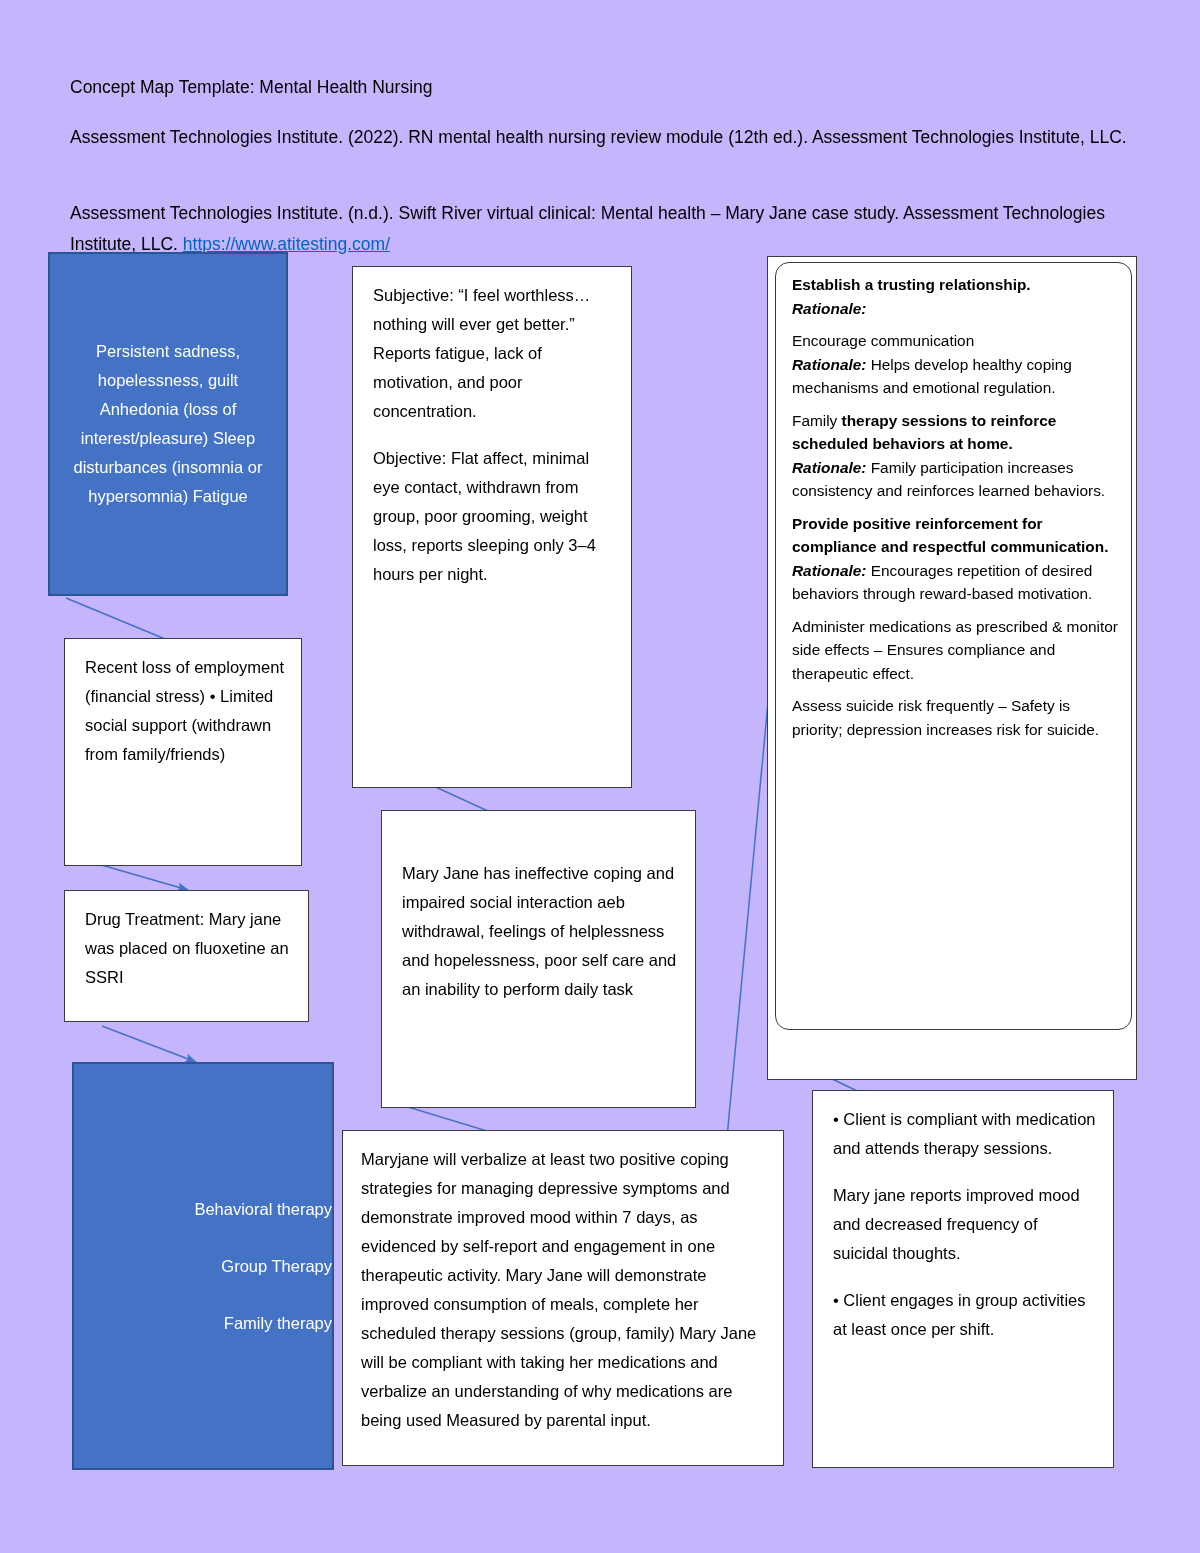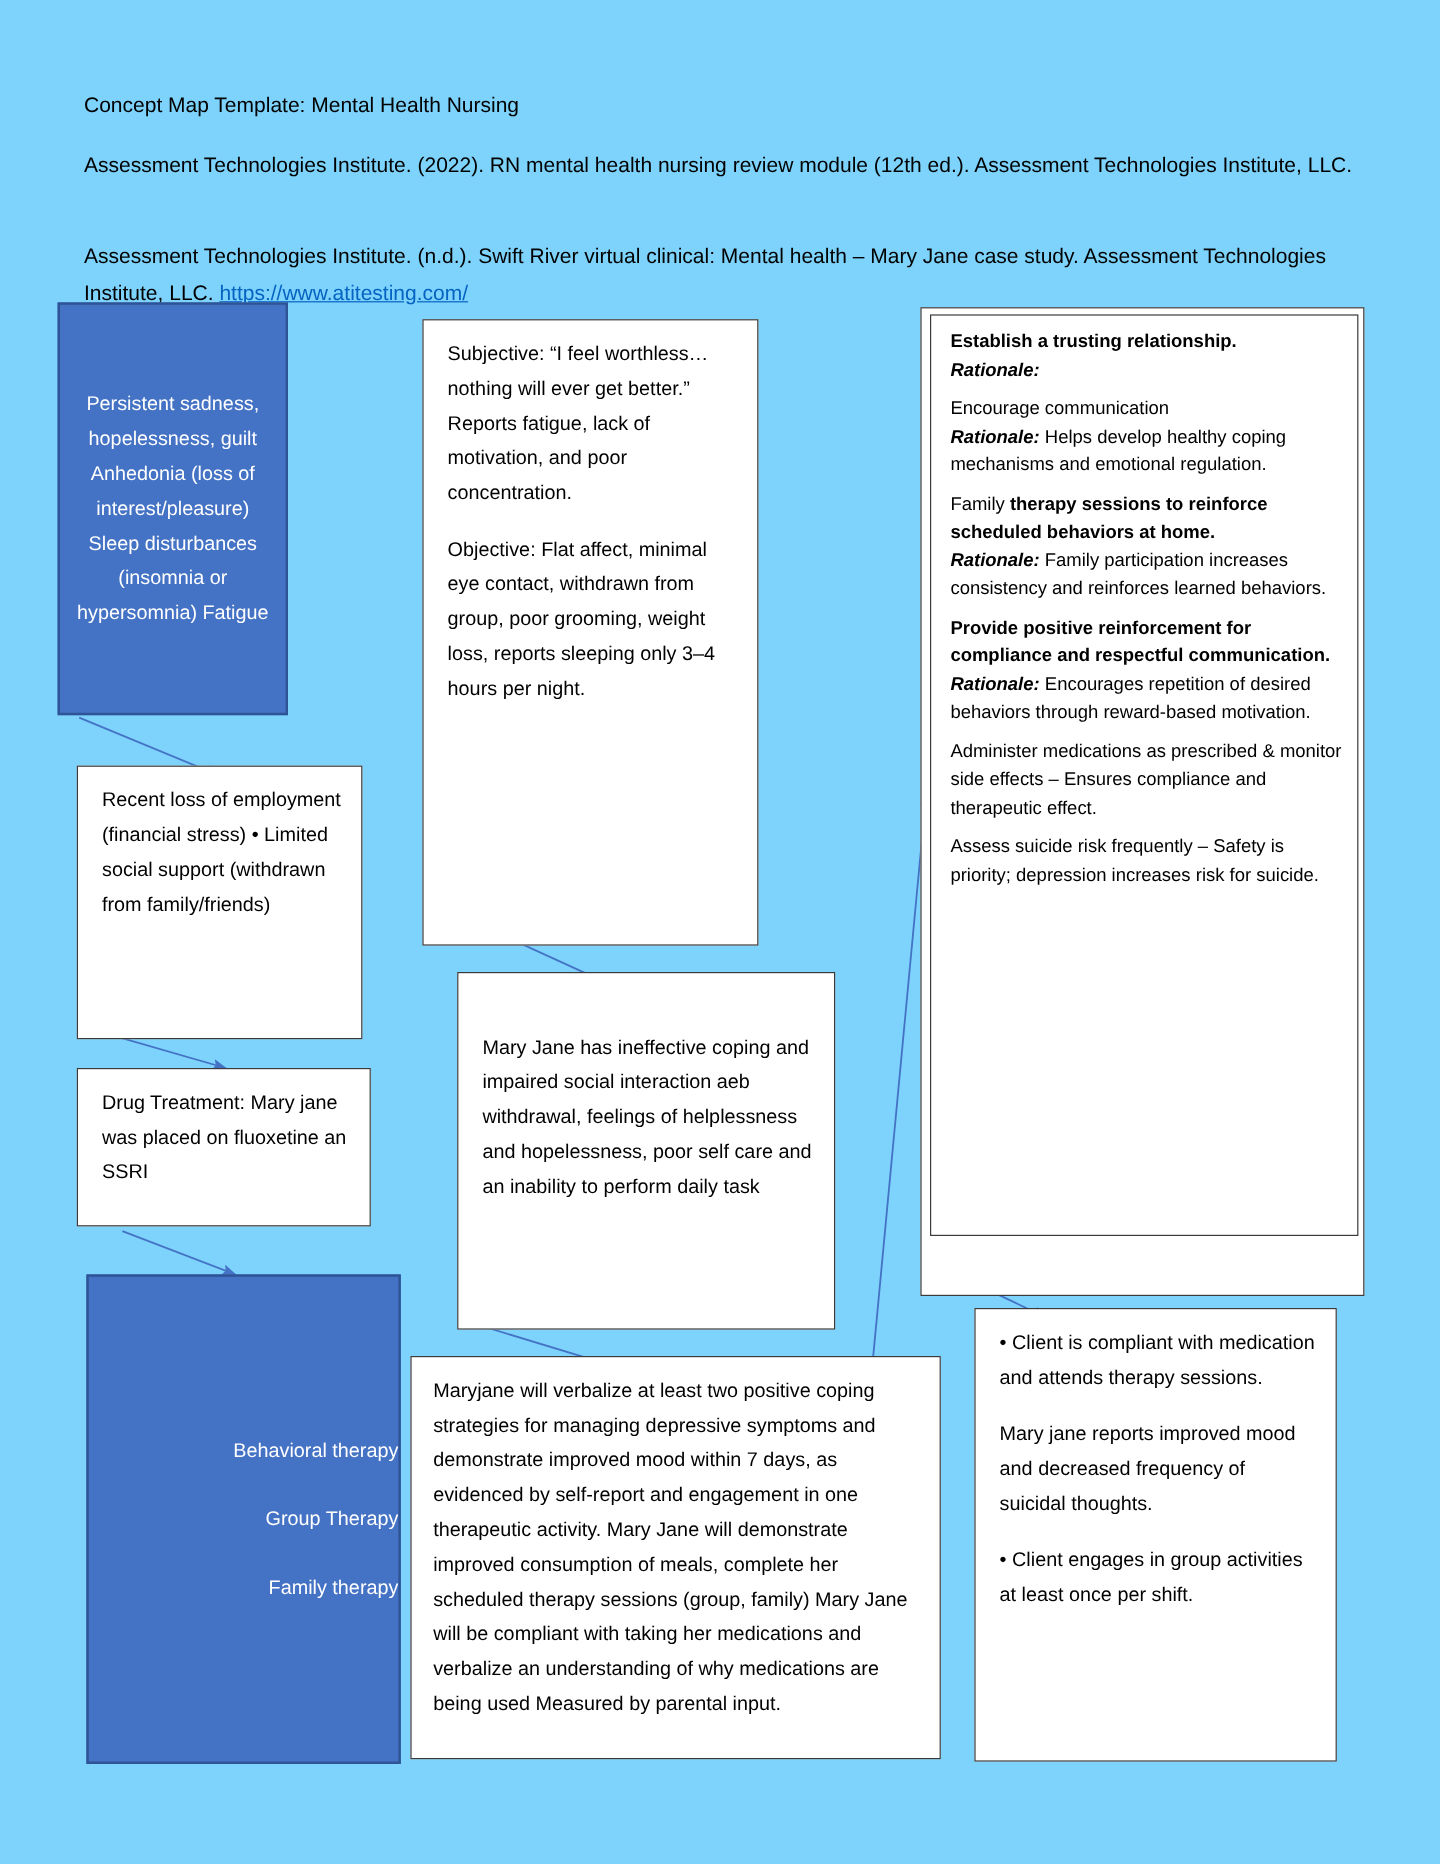--- a/index.html
+++ b/index.html
@@ -9,21 +9,21 @@
   }
   body {
     font-family: "Liberation Sans", sans-serif;
     color: #000000;
   }
   #page {
     position: relative;
     width: 1200px;
     height: 1553px;
     overflow: hidden;
-    background: #7dd3fc;
+    background: #c4b5fd;
   }
 
   
   .hdr {
     position: absolute;
     left: 70px;
     width: 1065px;
     font-size: 17.5px;
     line-height: 31px;
     color: #000;
@@ -53,21 +53,21 @@
     background: #4472C4;
     border: 2px solid #2F5496;
     color: #ffffff;
   }
   .node p { margin: 0 0 18px 0; }
   .node p:last-child { margin-bottom: 0; }
 
   
   #box-symptoms {
     left: 48px;  top: 252px;
-    width: 192px; height: 344px;
+    width: 240px; height: 344px;
     text-align: center;
     padding: 0 10px;
     display: flex;
     align-items: center;
     justify-content: center;
   }
   #box-symptoms .inner { width: 100%; line-height: 29px; font-size: 16.5px; }
 
   #box-assessment {
     left: 352px; top: 266px;
@@ -79,20 +79,21 @@
     width: 370px; height: 824px;
     padding: 0;
     background: #ffffff;
   }
   #box-interventions-inner {
     left: 775px; top: 262px;
     width: 357px; height: 768px;
     font-size: 15.4px;
     line-height: 23.5px;
     padding: 10px 12px 8px 16px;
+    border-radius: 14px;
   }
   #box-interventions-inner p { margin: 0 0 9px 0; }
   .b { font-weight: bold; }
   .r { font-style: italic; font-weight: bold; }
 
   #box-stressors {
     left: 64px; top: 638px;
     width: 238px; height: 228px;
   }
 

